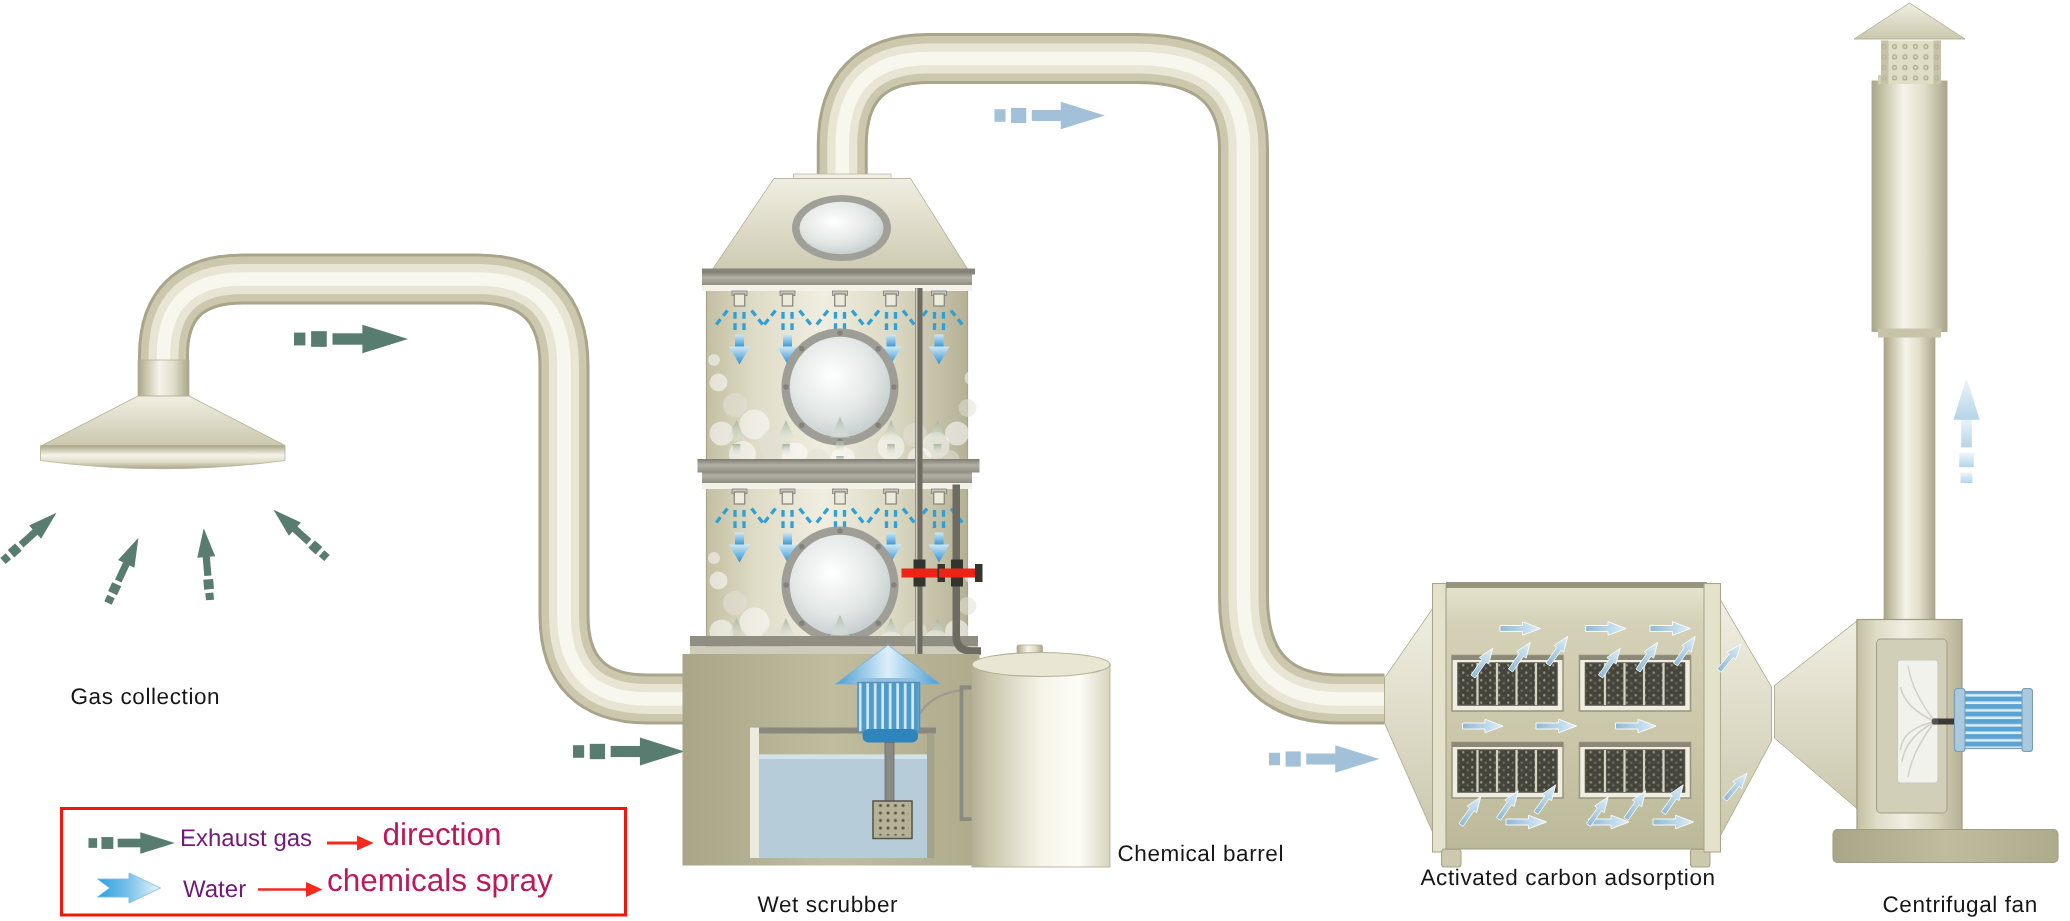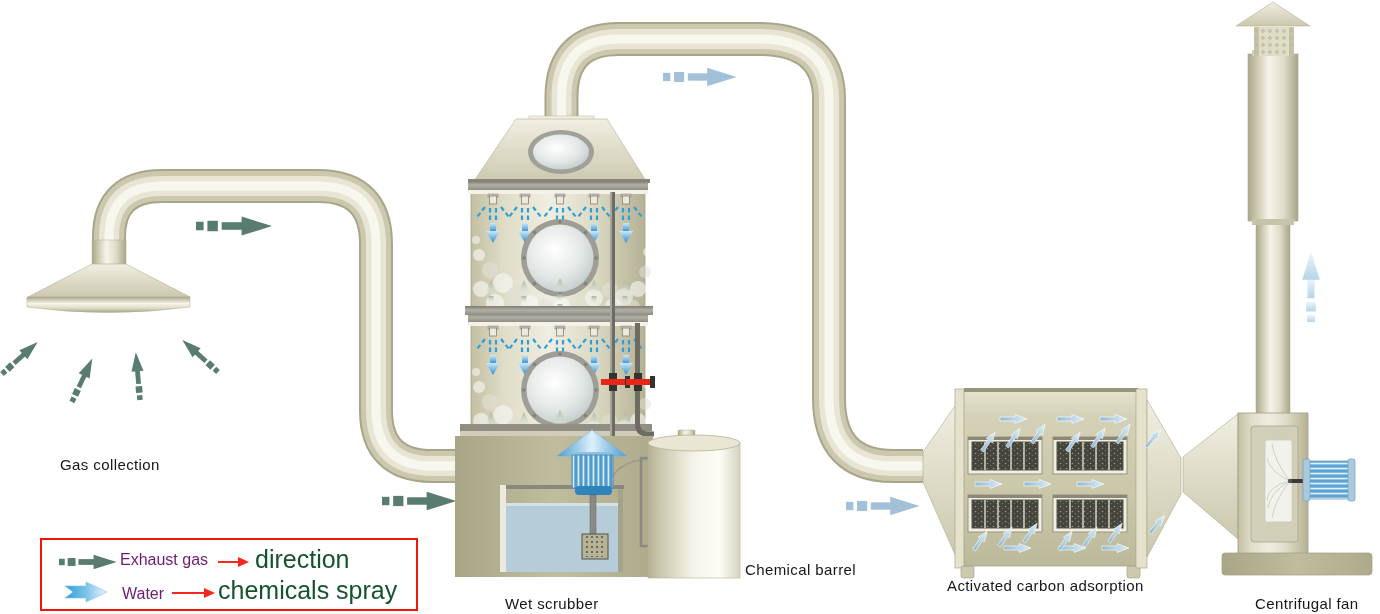--- a/index.html
+++ b/index.html
@@ -3,21 +3,21 @@
 <meta charset="utf-8">
 <style>
   html,body{margin:0;padding:0;background:#ffffff;}
   .canvas{position:relative;width:1380px;height:614px;background:#fff;overflow:hidden;
           font-family:"Liberation Sans", sans-serif;}
   .canvas svg.diagram{position:absolute;left:0;top:0;}
   .lbl{position:absolute;font-size:15px;color:#161616;letter-spacing:.4px;white-space:nowrap;}
   .legend{position:absolute;left:40px;top:538px;width:374px;height:69px;border:2px solid #f2150a;background:#fff;}
   .legend .item{position:absolute;white-space:nowrap;}
   .lg-black{font-size:16px;color:#701a75;}
-  .lg-red{font-size:25px;color:#14532d;}
+  .lg-red{font-size:21px;color:#be185d;}
 </style>
 </head>
 <body>
 
 <div class="canvas">
 
 <svg class="diagram" width="1380" height="614" viewBox="0 0 1380 614">
 <defs>
   <linearGradient id="gPipeH" x1="0" y1="0" x2="0" y2="1">
     <stop offset="0" stop-color="#a9a58b"></stop>
@@ -367,21 +367,21 @@
   </g>
   <line x1="1291" y1="481" x2="1307" y2="481" stroke="#3a3a3a" stroke-width="4"></line>
   <circle cx="1290" cy="481" r="2.2" fill="#555"></circle>
   <rect x="1305" y="461" width="49" height="38" fill="url(#pRibsH)" stroke="#7a9cb4" stroke-width=".8"></rect>
   <rect x="1303" y="459" width="7" height="42" rx="2" fill="#a9c9de" stroke="#7a9cb4" stroke-width=".7"></rect>
   <rect x="1348" y="459" width="7" height="42" rx="2" fill="#a9c9de" stroke="#7a9cb4" stroke-width=".7"></rect>
   <rect x="1222" y="553" width="150" height="22" rx="3" fill="url(#gOlive)" stroke="#a29e82" stroke-width=".7"></rect>
 </g>
 </svg>
 
-<div class="lbl" style="left:60px;top:456px;text-align:center;">Gas collection</div>
+<div class="lbl" style="left:47px;top:456px;text-align:center;">Gas collection</div>
 <div class="lbl" style="left:505px;top:595px;">Wet scrubber</div>
 <div class="lbl" style="left:745px;top:561px;">Chemical barrel</div>
 <div class="lbl" style="left:947px;top:577px;">Activated carbon adsorption</div>
 <div class="lbl" style="left:1255px;top:595px;">Centrifugal fan</div>
 
 <div class="legend">
   <svg class="item" style="left:16px;top:13px;" width="60" height="18" viewBox="0 0 60 18">
     <use href="#exA" transform="translate(1,9) scale(.72)" fill="#587c6f"></use>
   </svg>
   <span class="item lg-black" style="left:78px;top:11px;">Exhaust gas</span>

